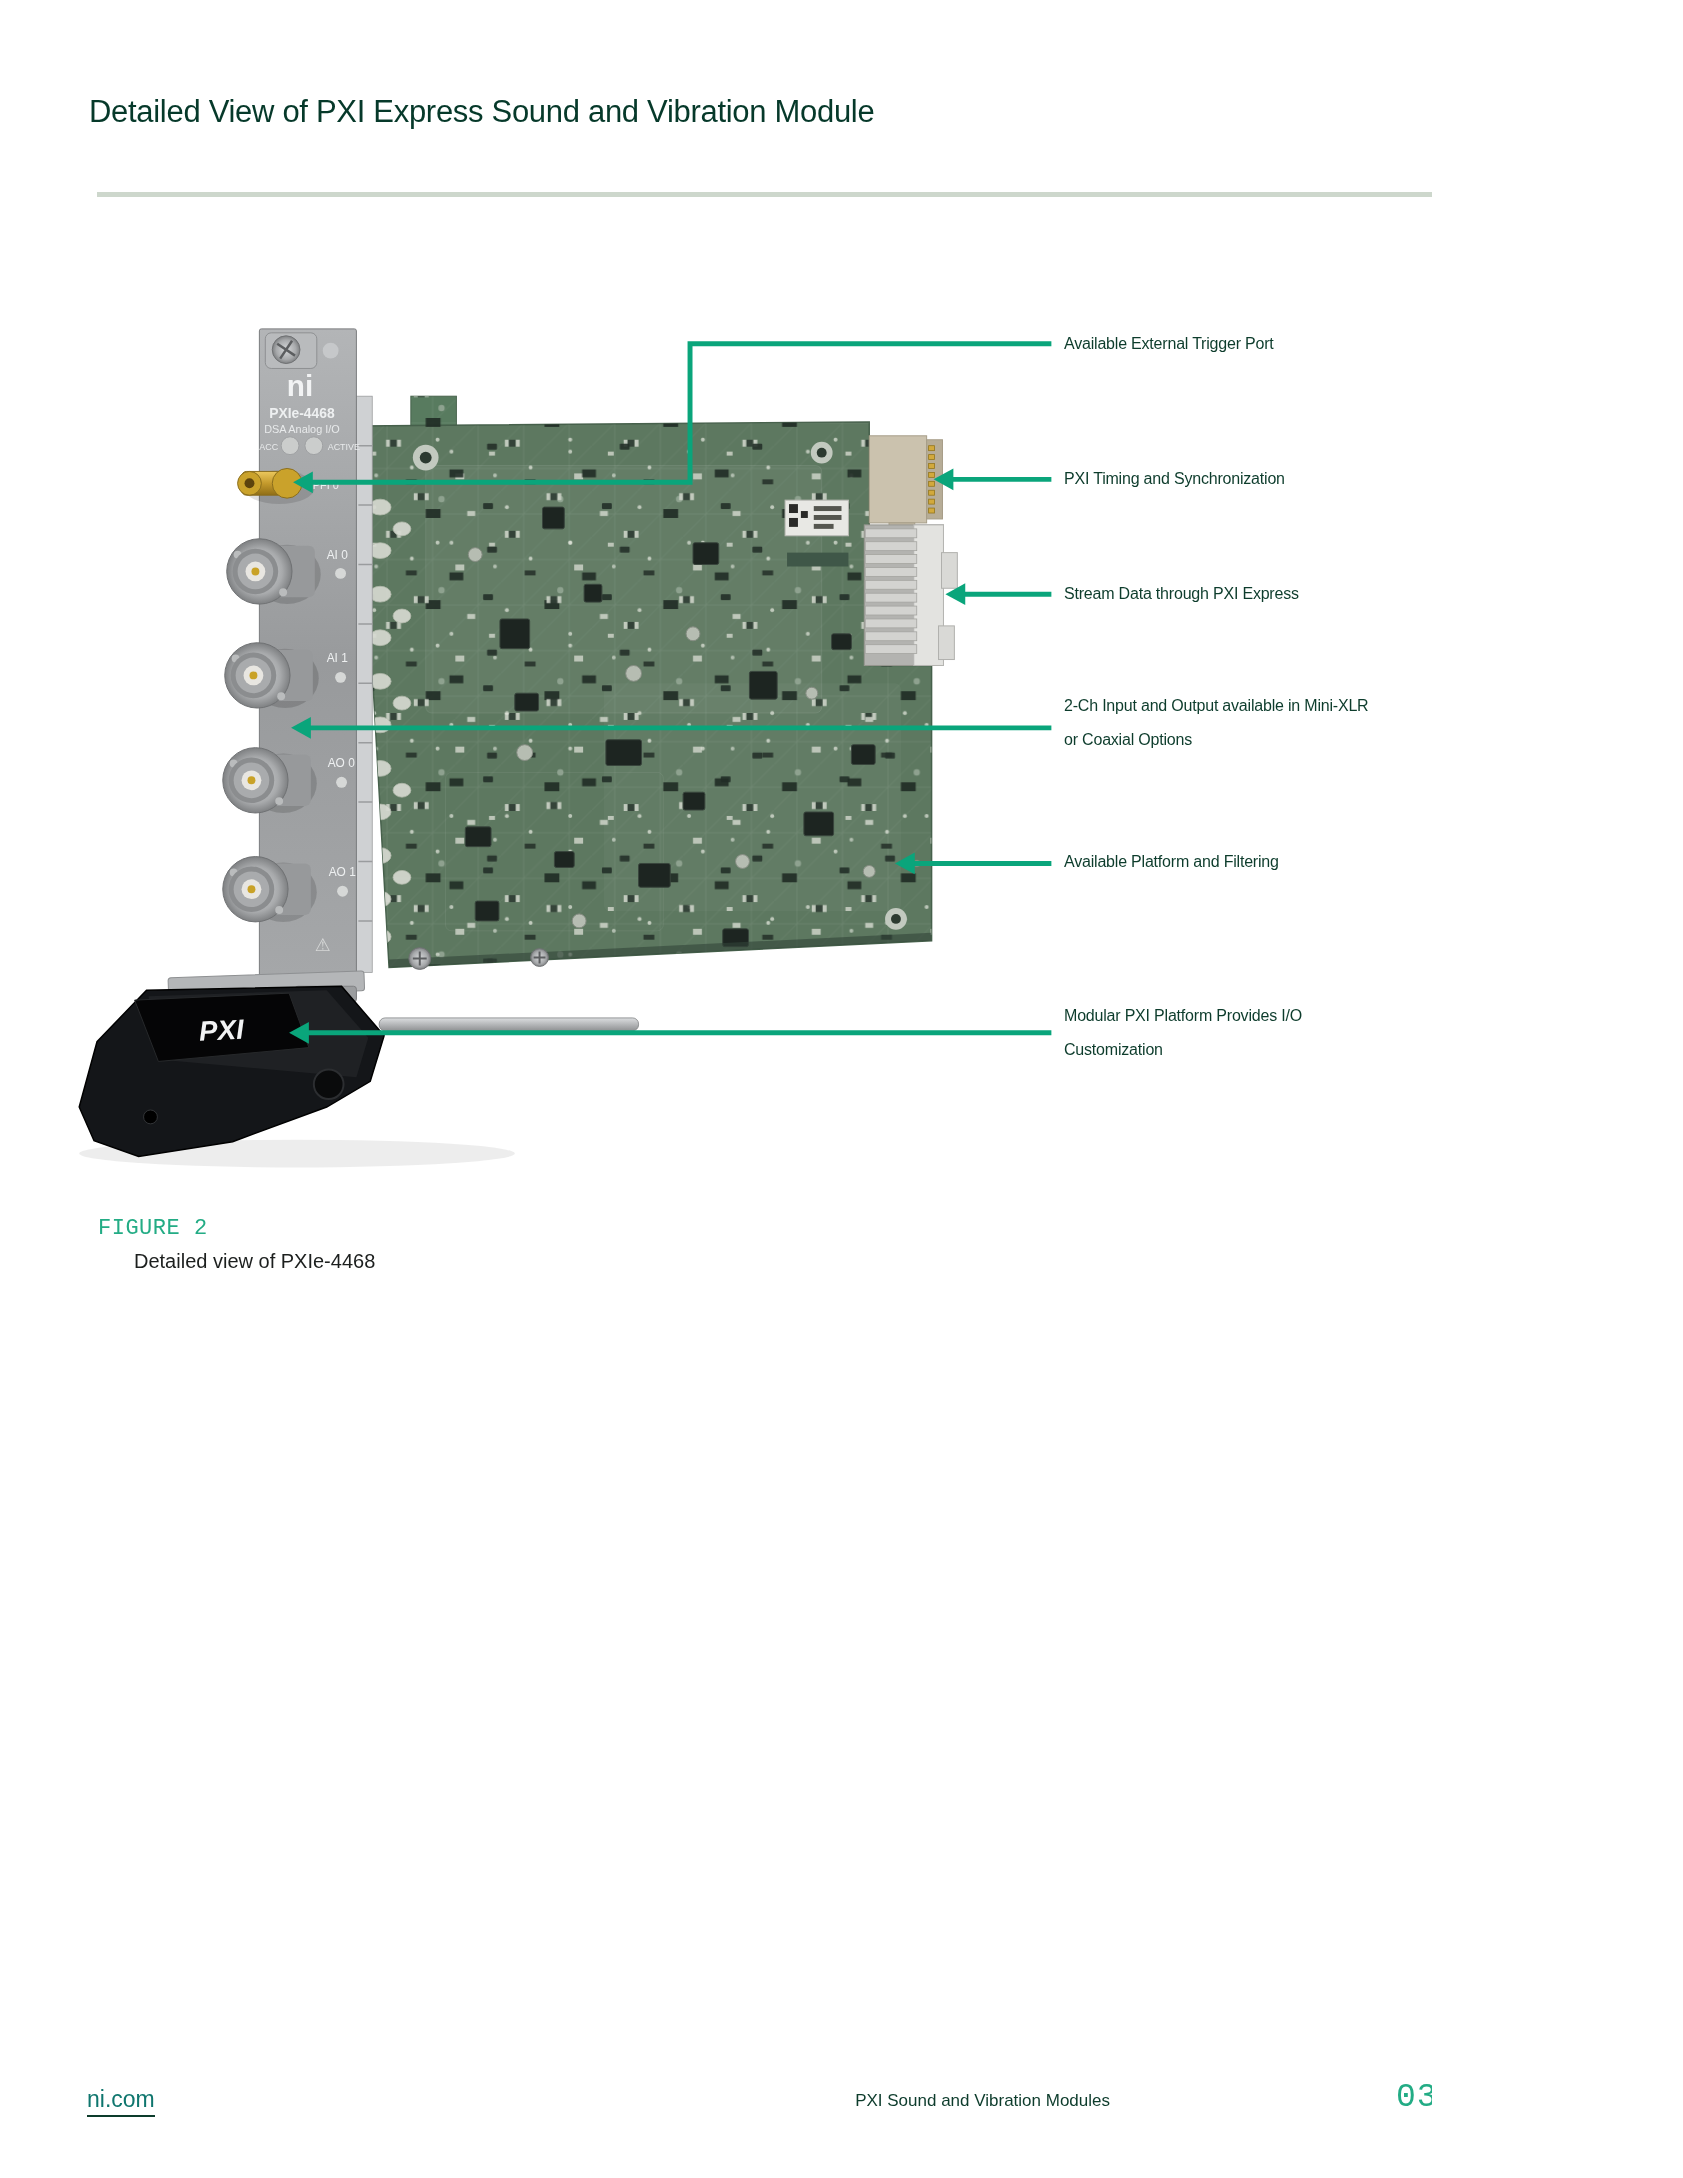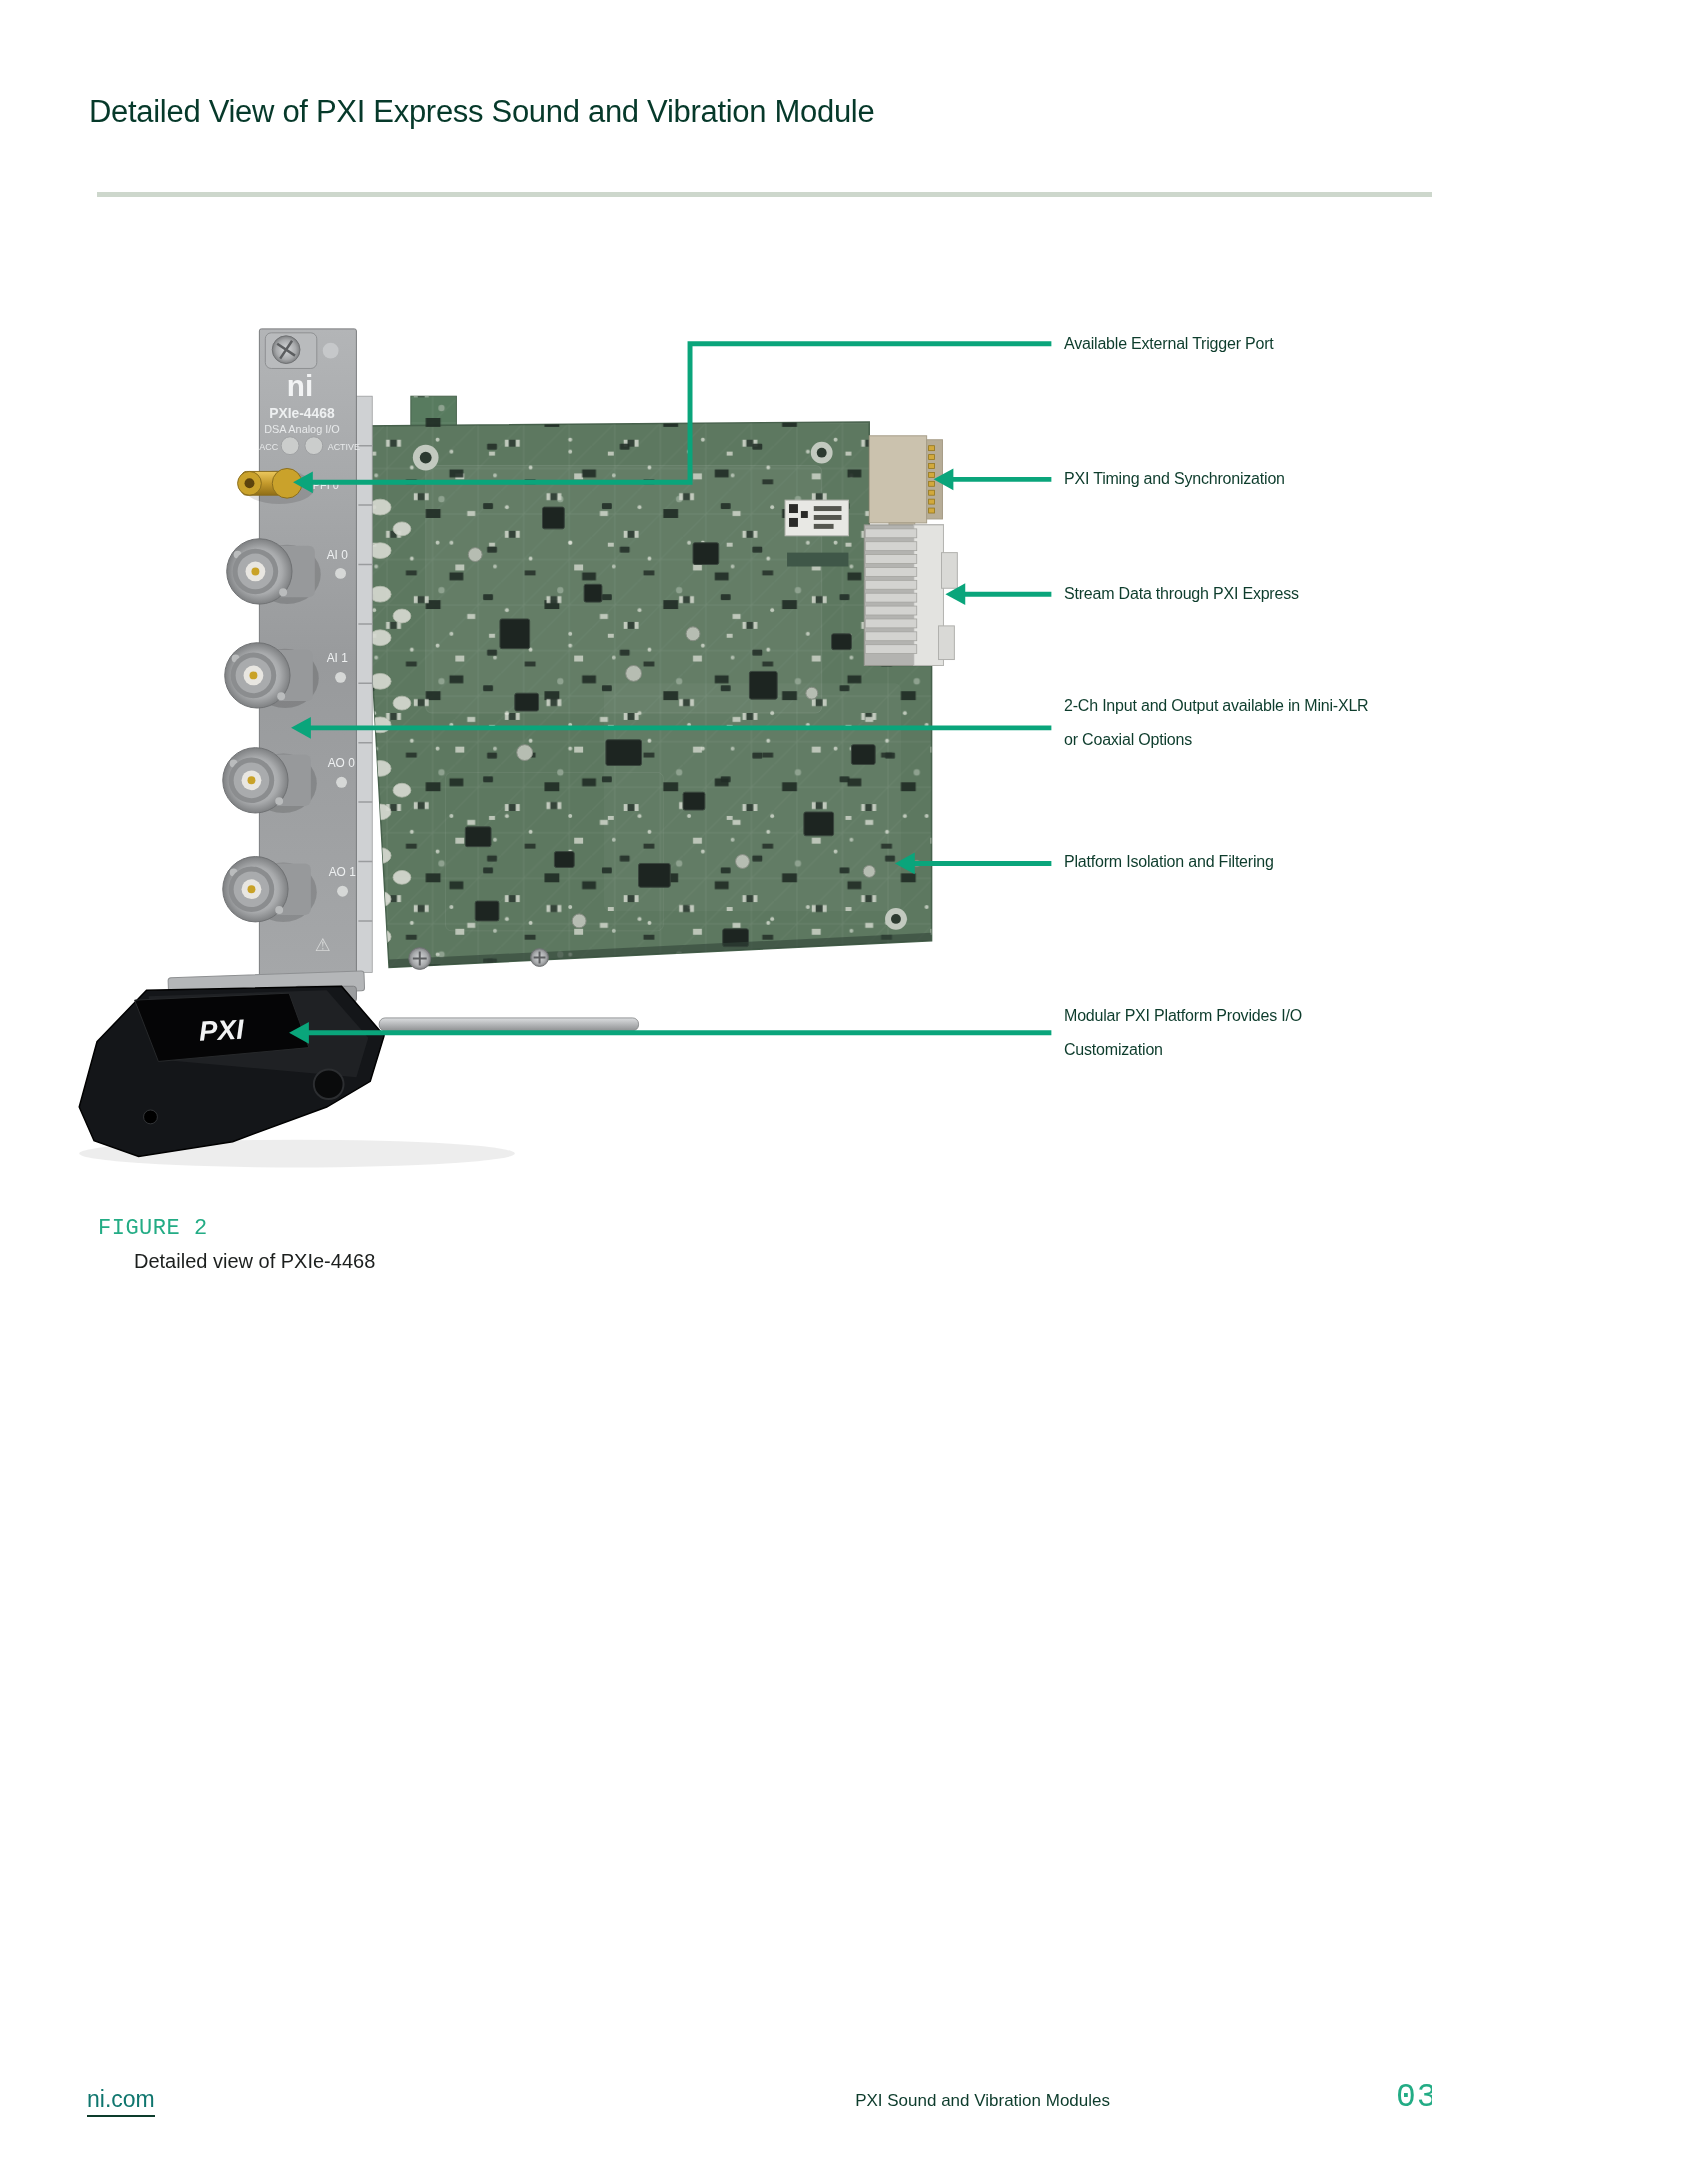--- a/index.html
+++ b/index.html
@@ -327,21 +327,21 @@
       <polygon points="904,652 924,641 924,663"></polygon>
       <polygon points="292,823 312,812 312,834"></polygon>
     </g>
   </svg>
 
   <div class="callout" style="top:327px">Available External Trigger Port</div>
   <div class="callout" style="top:577px">Stream Data through PXI Express</div>
   <div class="callout" style="top:462px">PXI Timing and Synchronization</div>
   <div class="callout" style="top:689px">2-Ch Input and Output available in Mini-XLR
 or Coaxial Options</div>
-  <div class="callout" style="top:845px">Platform Isolation and Filtering</div>
+  <div class="callout" style="top:845px">Available Platform and Filtering</div>
   <div class="callout" style="top:999px">Modular PXI Platform Provides I/O
 Customization</div>
 
   <div id="figure-label">FIGURE 2</div>
   <div id="figure-caption">Detailed view of PXIe-4468</div>
 
   <div>
     <a id="footer-link" href="#">ni.com</a>
     <div id="footer-doc-title">PXI Sound and Vibration Modules</div>
     <div id="page-number">03</div>

